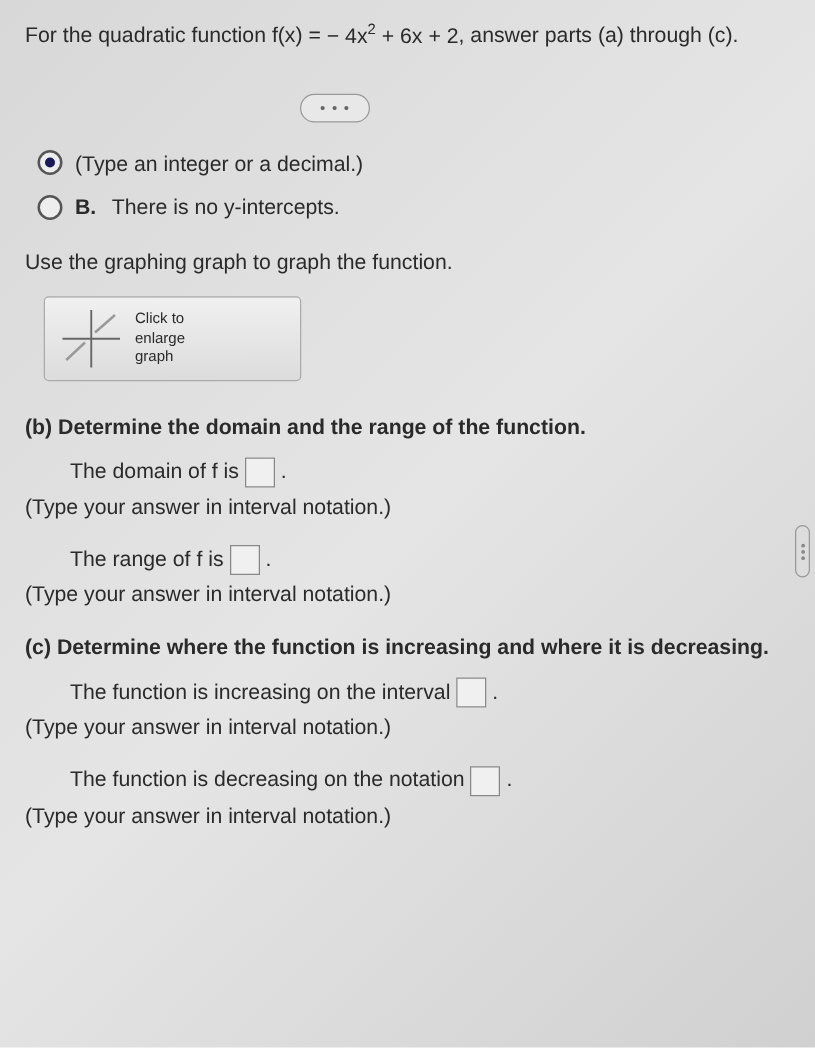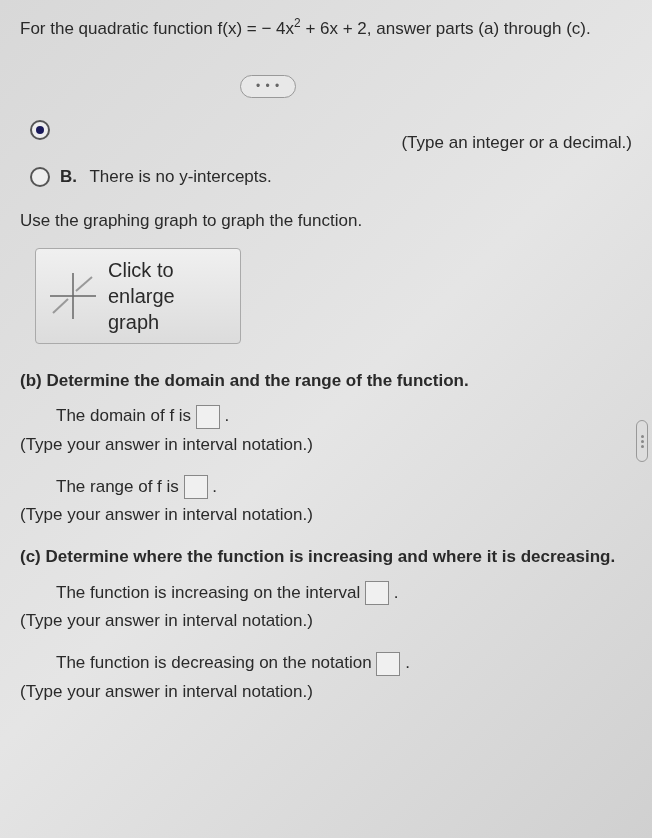--- a/index.html
+++ b/index.html
@@ -74,23 +74,22 @@
   background: #f5f5f5;
   text-align: center;
   line-height: 22px;
   vertical-align: middle;
   font-size: 16px;
 }
 .input-box.empty {
   background: #f0f0f0;
 }
 .hint-text {
-  margin-top: 13px;
+  margin-top: 2px;
   margin-left: 0;
-  text-align: right;
 }
 .section-text {
   margin: 20px 0 15px 0;
 }
 .graph-button {
   display: flex;
   align-items: center;
   width: 180px;
   padding: 8px 12px;
   background: linear-gradient(#f0f0f0, #dcdcdc);
@@ -100,21 +99,21 @@
   cursor: pointer;
 }
 .graph-icon {
   width: 50px;
   height: 50px;
   margin-right: 10px;
   position: relative;
 }
 .graph-icon svg { width: 100%; height: 100%; }
 .graph-text {
-  font-size: 20px;
+  font-size: 12px;
   line-height: 1.3;
 }
 .part-block {
   margin-bottom: 12px;
   font-weight: bold;
 }
 .answer-line {
   margin-bottom: 4px;
   margin-left: 36px;
 }

